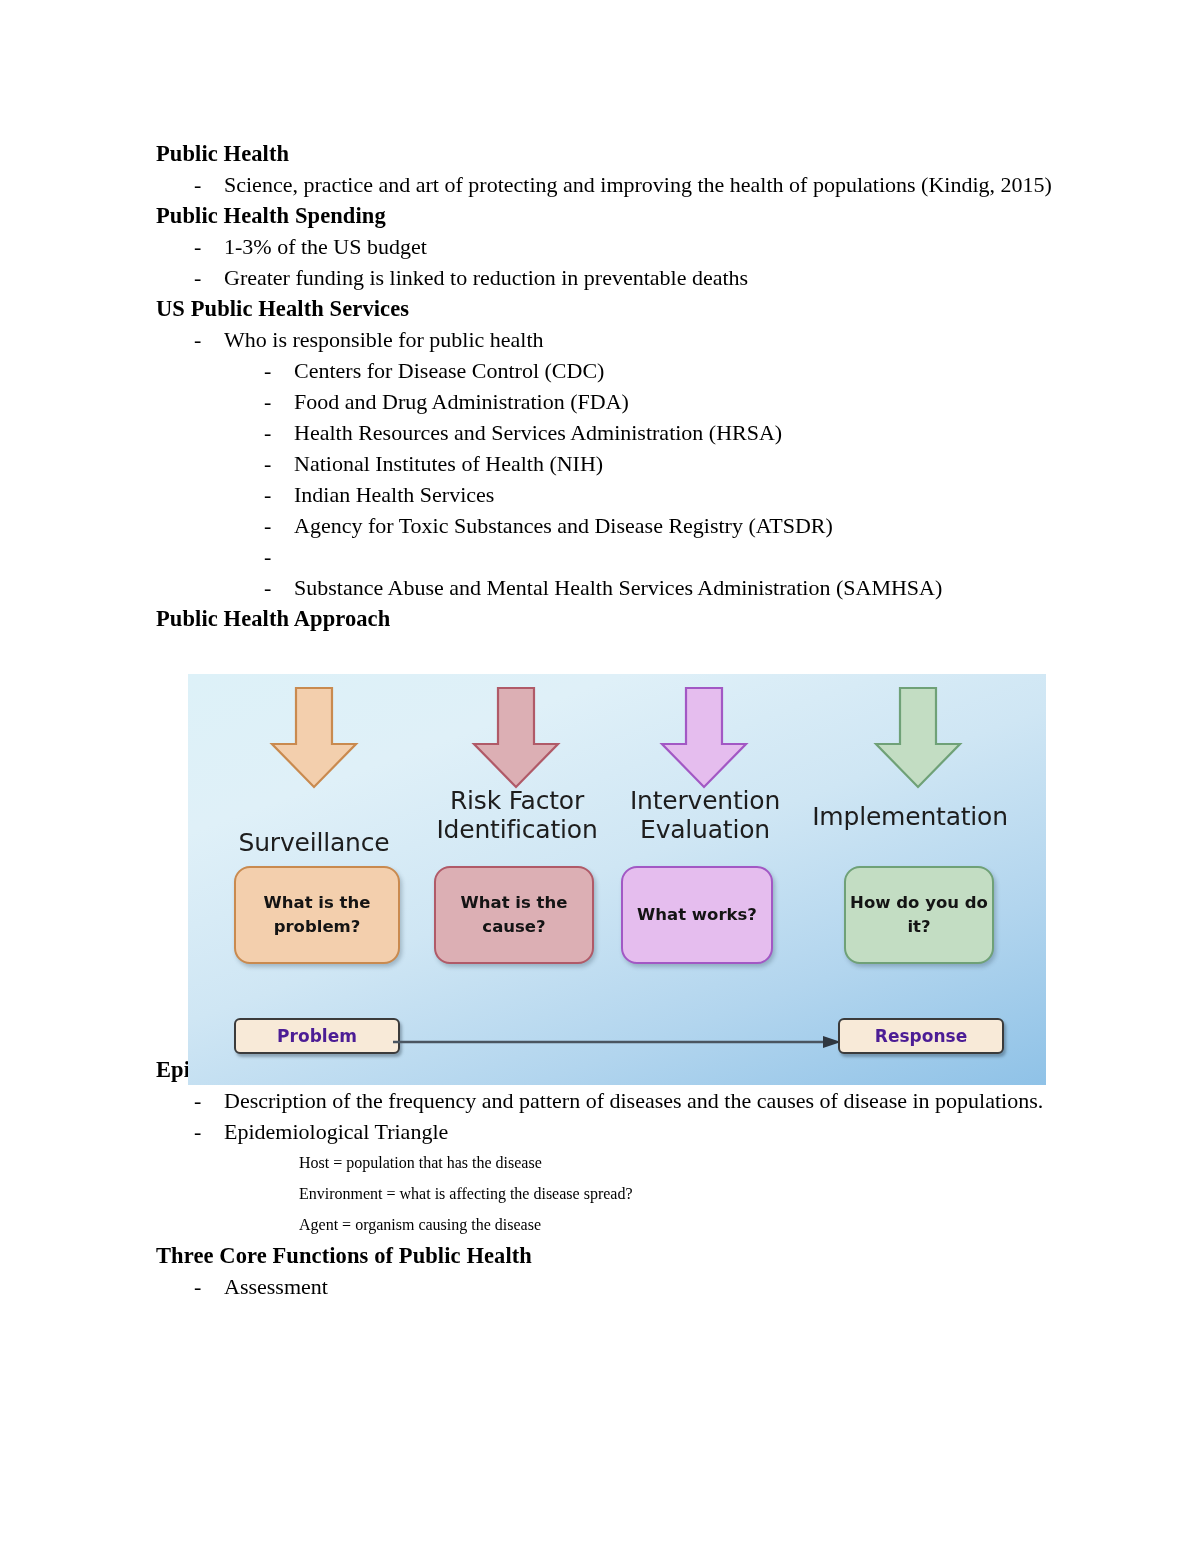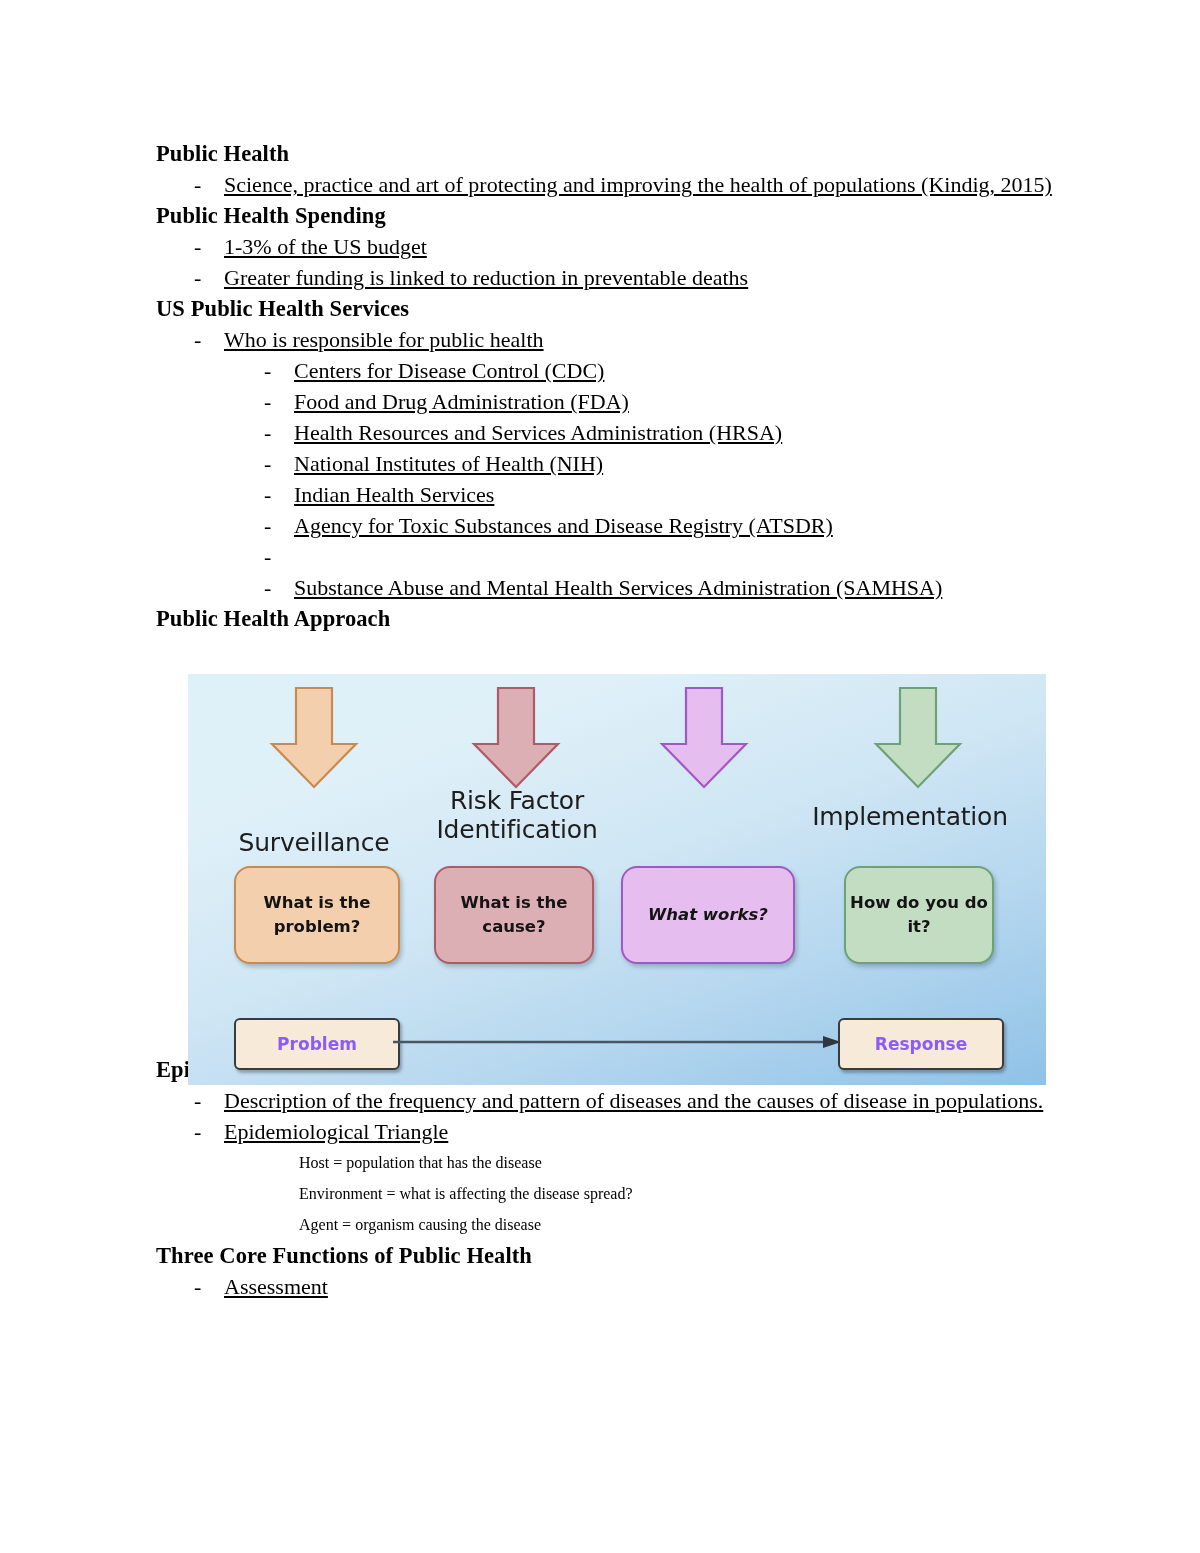--- a/index.html
+++ b/index.html
@@ -54,21 +54,20 @@
   .dash {
     width: 30px;
     flex: 0 0 30px;
     font-size: 22px;
     line-height: 31px;
   }
   .btext {
     flex: 1 1 auto;
     font-size: 22px;
     line-height: 31px;
-    text-decoration: underline;
   }
   .bullet-row.lvl1 .btext { max-width: 862px; }
 
   .plain-indent {
     padding-left: 143px;
     font-size: 16px;
     line-height: 31px;
   }
 
   
@@ -117,32 +116,32 @@
     font-family: "DejaVu Sans", "Liberation Sans", sans-serif;
     font-size: 16.5px;
     line-height: 24px;
     font-weight: bold;
     color: #141414;
     box-shadow: 2px 3px 4px rgba(40,60,80,0.28);
   }
 
   .endbox {
     position: absolute;
-    height: 52px;
+    height: 36px;
     border-radius: 6px;
     border: 2px solid #3b3b3b;
     background: #f8ead8;
     box-sizing: border-box;
     display: flex;
     align-items: center;
     justify-content: center;
     font-family: "DejaVu Sans", "Liberation Sans", sans-serif;
     font-size: 17px;
     font-weight: bold;
-    color: #8b5cf6;
+    color: #4c1d95;
     box-shadow: 2px 3px 3px rgba(30,45,60,0.35);
   }
 
   .connector {
     position: absolute;
     height: 14px;
   }
   .connector svg { display: block; }
 </style>
 </head>
@@ -253,38 +252,42 @@
       </svg>
     </div>
 
     <div class="stage-label" style="left:36px; top:128px; width:180px;margin-top:26px;">Surveillance</div>
 
     <div class="stage-label" style="left:236px; top:112px; width:186px;">
       <div>Risk Factor</div>
       <div>Identification</div>
     </div>
 
+    <div class="stage-label" style="left:424px; top:112px; width:186px;">
+      <div>Intervention</div>
+      <div>Evaluation</div>
+    </div>
 
     <div class="stage-label" style="left:616px; top:128px; width:212px;">Implementation</div>
 
     <div class="qbox" style="left:46px;  top:192px; width:166px; height:98px; background:#f3cfad; border-color:#c98a4f;">
       <div>
         <div>What is the</div>
         <div>problem?</div>
       </div>
     </div>
 
     <div class="qbox" style="left:246px; top:192px; width:160px; height:98px; background:#dcafb4; border-color:#b05a68;">
       <div>
         <div>What is the</div>
         <div>cause?</div>
       </div>
     </div>
 
-    <div class="qbox" style="left:433px; top:192px; width:174px; height:98px; background:#e5bdee; border-color:#a258c4;font-style:italic;">
+    <div class="qbox" style="left:433px; top:192px; width:152px; height:98px; background:#e5bdee; border-color:#a258c4;">
       <div>
         <div>What works?</div>
       </div>
     </div>
 
     <div class="qbox" style="left:656px; top:192px; width:150px; height:98px; background:#c3ddc3; border-color:#6fa177;text-align:center;">
       <div>
         <div>How do you do</div>
         <div>it?</div>
       </div>

